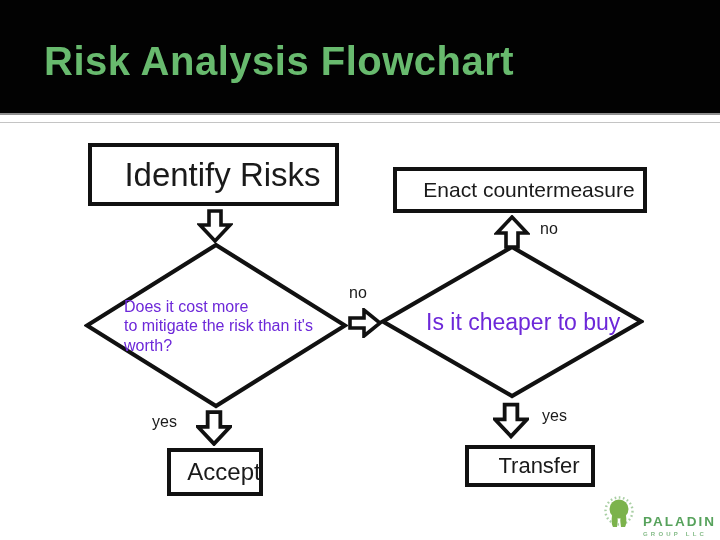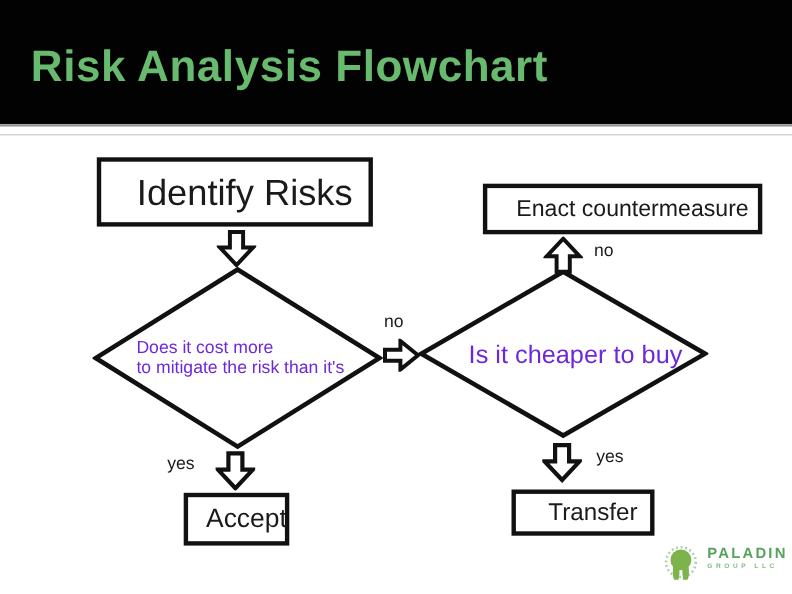--- a/index.html
+++ b/index.html
@@ -16,21 +16,21 @@
   .header {
     position: absolute;
     left: 0; top: 0;
     width: 720px;
     height: 113px;
     background: #020202;
     display: flex;
     align-items: center;
   }
   .title {
-    padding-left: 28px;
+    padding-left: 44px;
     padding-top: 10px;
     font-size: 40px;
     font-weight: bold;
     letter-spacing: 0.5px;
     color: #68ba6e;
   }
   .separator {
     position: absolute;
     left: 0; top: 113px;
     width: 720px;
@@ -45,21 +45,21 @@
     background: #ffffff;
     border: 4px solid #111111;
     display: flex;
     align-items: center;
     justify-content: center;
     color: #1a1a1a;
     white-space: nowrap;
     padding-left: 18px;
   }
   #box-identify   { left: 88px;  top: 143px; width: 251px; height: 63px; font-size: 33px; }
-  #box-enact      { left: 393px; top: 167px; width: 254px; height: 46px; font-size: 21px; margin-left: 46px; }
+  #box-enact      { left: 393px; top: 167px; width: 254px; height: 46px; font-size: 21px; }
   #box-accept     { left: 167px; top: 448px; width: 96px;  height: 48px; font-size: 24px; }
   #box-transfer   { left: 465px; top: 445px; width: 130px; height: 42px; font-size: 22px; }
 
   .diamond-wrap { position: absolute; }
   .diamond-wrap svg { display: block; }
   .diamond-text {
     position: absolute;
     top: 50%;
     transform: translateY(-50%);
     color: #6d28d9;
@@ -87,21 +87,21 @@
   #arrow-up-enact      { left: 494px; top: 215px; }
   #arrow-down-accept   { left: 196px; top: 410px; }
   #arrow-down-transfer { left: 493px; top: 402px; }
 
   
   .logo {
     position: absolute;
     left: 599px;
     top: 495px;
     display: flex;
-    align-items: flex-start;
+    align-items: flex-end;
   }
   .logo-text { margin-left: 4px; }
   .logo-name {
     font-size: 13.5px;
     font-weight: bold;
     letter-spacing: 2px;
     color: #57a25c;
   }
   .logo-sub {
     margin-top: 2px;
@@ -131,20 +131,21 @@
     </svg>
   </div>
 
   <div class="diamond-wrap" id="diamond1">
     <svg width="264" height="167" viewBox="0 0 264 167">
       <polygon points="132,3 261,83.5 132,164 3,83.5" fill="#ffffff" stroke="#111111" stroke-width="4.2"></polygon>
     </svg>
     <div class="diamond-text">
       <div>Does it cost more</div>
       <div>to mitigate the risk than it's</div>
+      <div>worth?</div>
     </div>
   </div>
 
   <div class="flow-label" id="label-no-mid">no</div>
   <div class="arrow" id="arrow-right-mid">
     <svg width="38" height="30" viewBox="0 0 36 30">
       <polygon points="3,10 17,10 17,2 33,15 17,28 17,20 3,20" fill="#ffffff" stroke="#111111" stroke-width="3.6"></polygon>
     </svg>
   </div>
 

